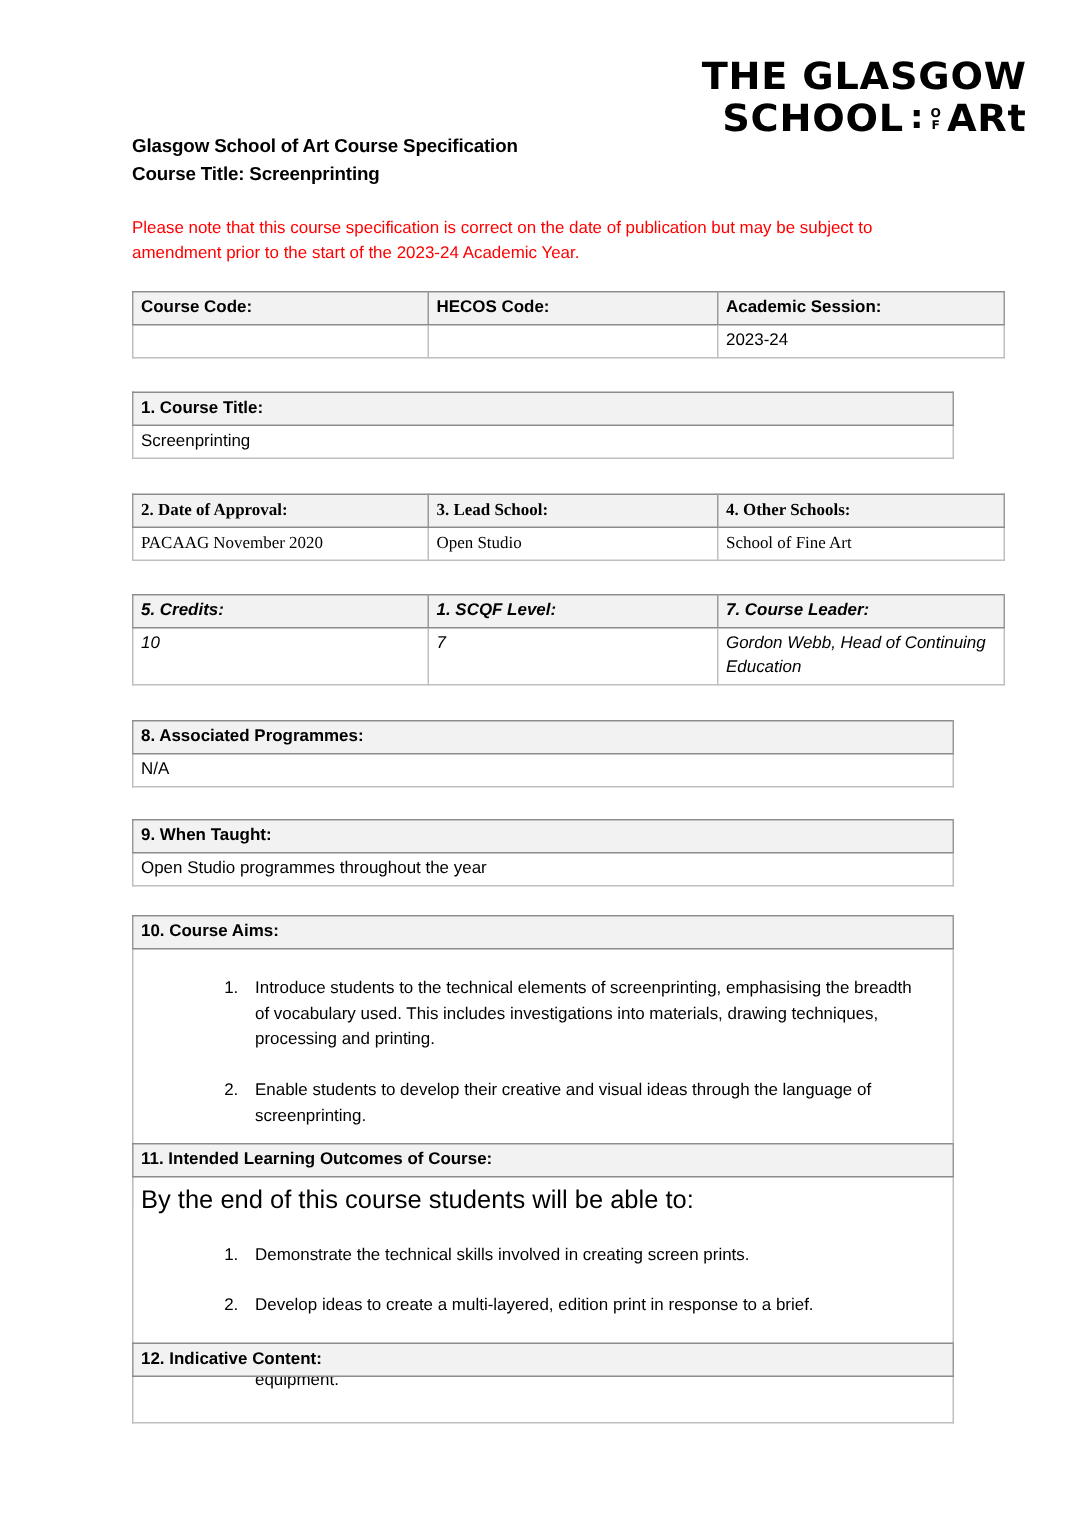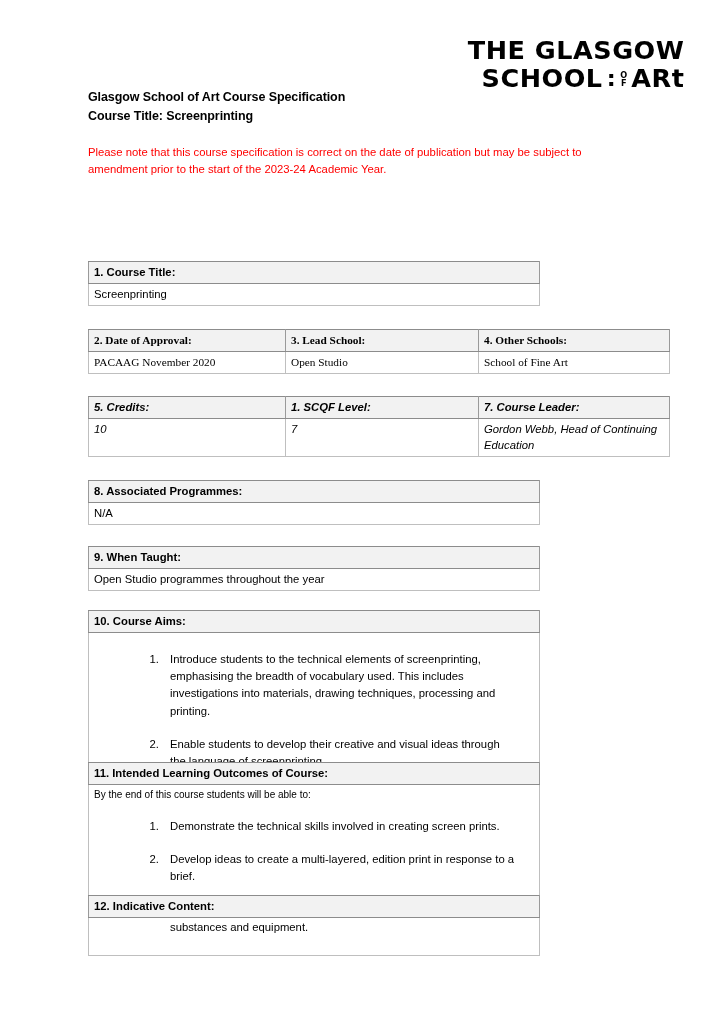--- a/index.html
+++ b/index.html
@@ -83,21 +83,21 @@
     width: 545px;
     color: #FF0000;
     font-size: 11.3px;
     line-height: 1.5;
   }
 
   
   .tbl {
     position: absolute;
     left: 88px;
-    width: 452px;
+    width: 548px;
     border-collapse: collapse;
     table-layout: fixed;
   }
   .tbl td {
     border: 1px solid #bfbfbf;
     padding: 2px 5px 3px 5px;
     font-size: 11.3px;
     line-height: 1.42;
     vertical-align: top;
   }
@@ -122,21 +122,21 @@
     padding: 0 0 0 52px;
     list-style-position: outside;
   }
   ol.items li {
     font-size: 11.3px;
     line-height: 1.52;
     padding-left: 8px;
     margin: 16px;
   }
   .lead-line {
-    font-size: 10px;
+    font-size: 17px;
     line-height: 1.5;
     margin: 0 0 1px 0;
   }
 
   
   #t-codes      { top: 194px; }
   #t-title      { top: 261px; }
   #t-approval   { top: 329px; font-family: Liberation Serif, serif; }
   #t-credits    { top: 396px; font-style: italic; }
   #t-programmes { top: 480px; }
@@ -163,20 +163,34 @@
     </div>
   </div>
 
   <div class="doc-heading">
     <div>Glasgow School of Art Course Specification</div>
     <div>Course Title: Screenprinting</div>
   </div>
 
   <div class="notice">Please note that this course specification is correct on the date of publication but may be subject to amendment prior to the start of the 2023-24 Academic Year.</div>
 
+  <table class="tbl" id="t-codes">
+    <tbody>
+        <tr>
+      <td class="hdr c1">Course Code:</td>
+      <td class="hdr c2">HECOS Code:</td>
+      <td class="hdr c3">Academic Session:</td>
+    </tr>
+    <tr>
+      <td class="val c1">&nbsp;</td>
+      <td class="val c2">&nbsp;</td>
+      <td class="val c3">2023-24</td>
+    </tr>
+  </tbody>
+    </table>
 
   <table class="tbl" id="t-title">
     <tbody>
         <tr>
       <td class="hdr">1. Course Title:</td>
     </tr>
     <tr>
       <td class="val">Screenprinting</td>
     </tr>
   </tbody>

